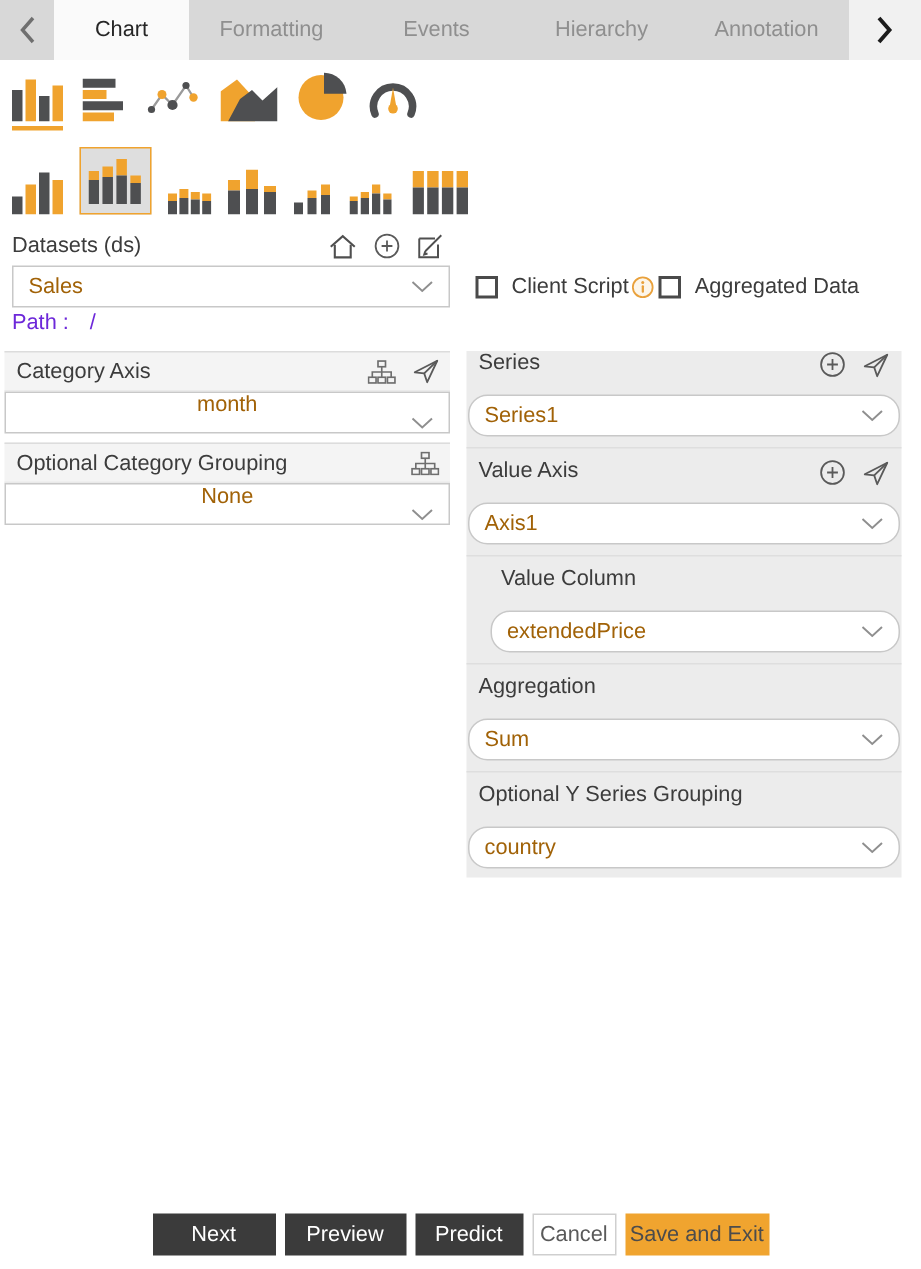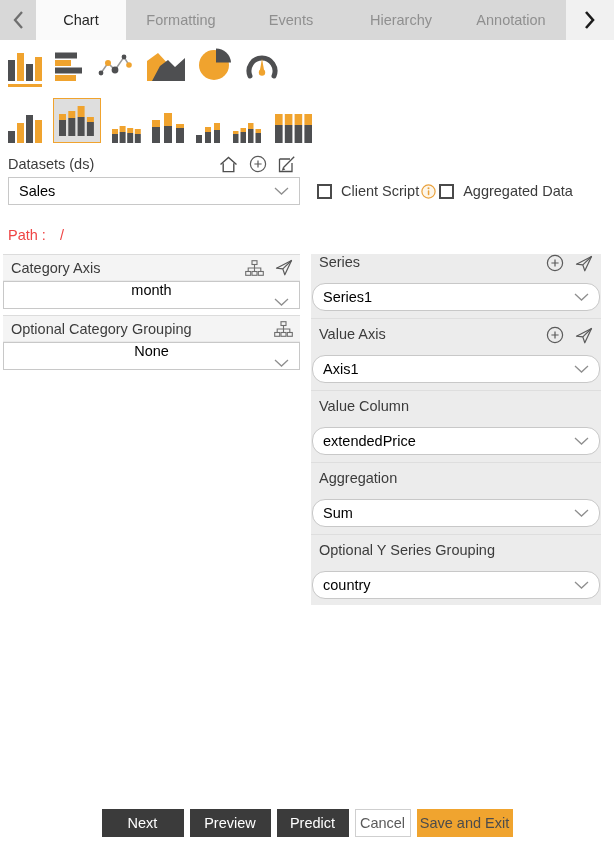--- a/index.html
+++ b/index.html
@@ -36,29 +36,29 @@
             display:flex; align-items:center; justify-content:center; }
 
   
   .datasets-head { display:flex; align-items:center; margin:12px 0 0 8px; width:288px; }
   .field-label { font-size:14.5px; color:#3c3c3c; }
   .ds-icons { margin-left:auto; display:flex; gap:11px; align-items:center; }
   .icon-btn { display:flex; cursor:pointer; }
   .ds-row { display:flex; align-items:center; margin-top:4px; }
   .dd { height:28px; background:#fff; border:1px solid #C8C8C8; display:flex; align-items:center;
         padding:0 10px; cursor:pointer; }
-  .dd-value { font-size:14.5px; color:#000000; white-space:nowrap; }
+  .dd-value { font-size:14.5px; color:#a16207; white-space:nowrap; }
   .dd-chev { margin-left:auto; display:flex; }
   .ds-dd { width:292px; margin-left:8px; }
   .cb-row { display:flex; align-items:center; margin-left:17px; }
   .checkbox { width:15px; height:15px; border:2px solid #4A4A4A; background:#fff; cursor:pointer; flex:0 0 auto; }
   .cb-label { font-size:14.5px; color:#3c3c3c; margin-left:9px; white-space:nowrap; }
   .info-wrap { display:flex; margin-left:2px; cursor:pointer; }
   .cb2 { margin-left:3px; }
-  .path-row { margin:22px 0 0 8px; font-size:14.5px; color:#ef4444; display:flex; gap:14px; }
+  .path-row { margin:2px 0 0 8px; font-size:14.5px; color:#6d28d9; display:flex; gap:14px; }
 
   
   .columns { display:flex; margin-top:11px; padding-left:3px; gap:11px; align-items:flex-start; }
   .left-col { width:297px; }
   .sec-head { height:27px; display:flex; align-items:center; background:#F4F4F4;
               border-top:1px solid #DCDCDC; border-bottom:1px solid #EAEAEA; padding:0 7px 0 8px; }
   .head-icons { margin-left:auto; display:flex; gap:11px; align-items:center; }
   .left-col .dd { width:100%;flex-direction:column; }
   .gap6 { height:6px; }
 
@@ -397,21 +397,21 @@
         <div class="dd">
           <span class="dd-value">Axis1</span>
           <span class="dd-chev">
             <svg width="15" height="8" viewBox="0 0 15 8">
                 <path d="M1 1 L7.5 7 L14 1" fill="none" stroke="#8F8F8F" stroke-width="1.3"></path>
               </svg>
           </span>
         </div>
       </div>
 
-      <div class="r-sec" style="margin-top:7px;">
+      <div class="r-sec" style="margin-top:7px;padding-left:15px;">
         <div class="r-head">
           <span class="field-label">Value Column</span>
         </div>
         <div class="dd">
           <span class="dd-value">extendedPrice</span>
           <span class="dd-chev">
             <svg width="15" height="8" viewBox="0 0 15 8">
                 <path d="M1 1 L7.5 7 L14 1" fill="none" stroke="#8F8F8F" stroke-width="1.3"></path>
               </svg>
           </span>

